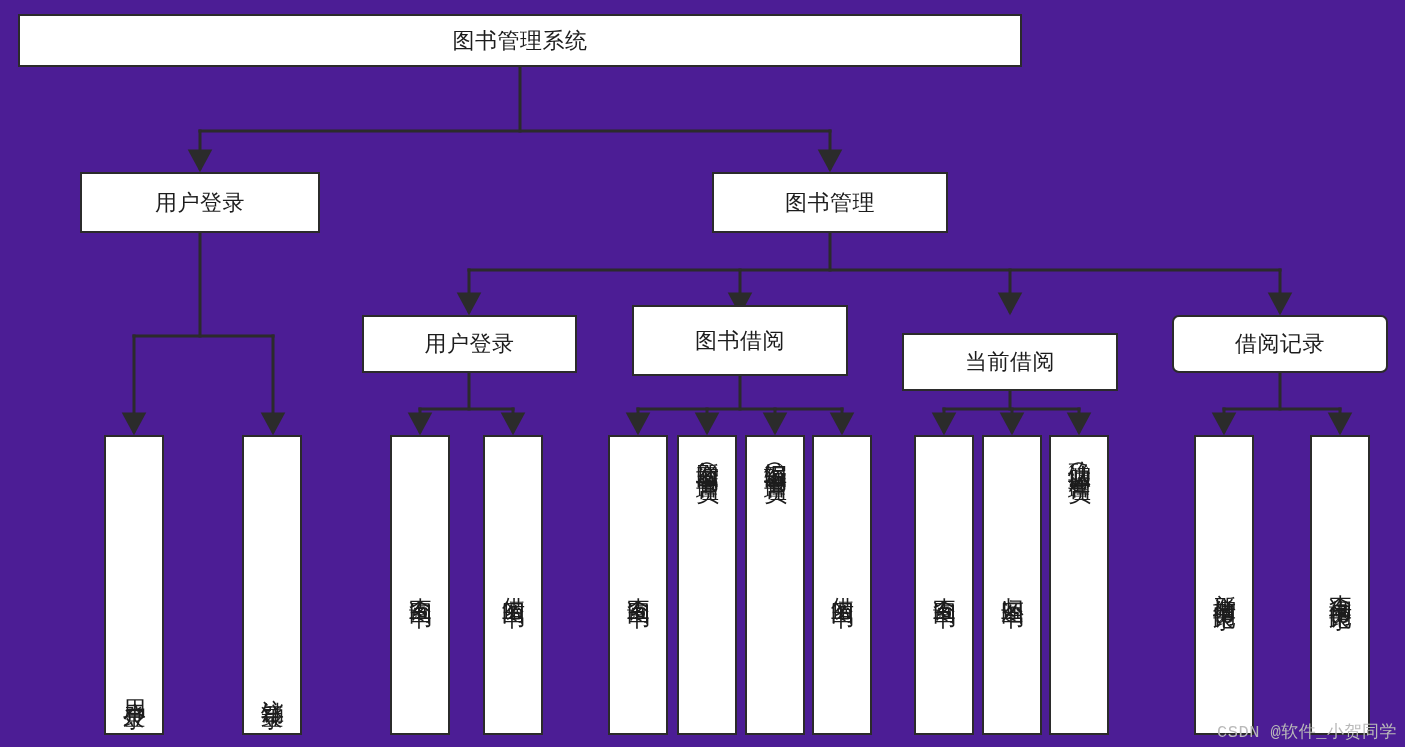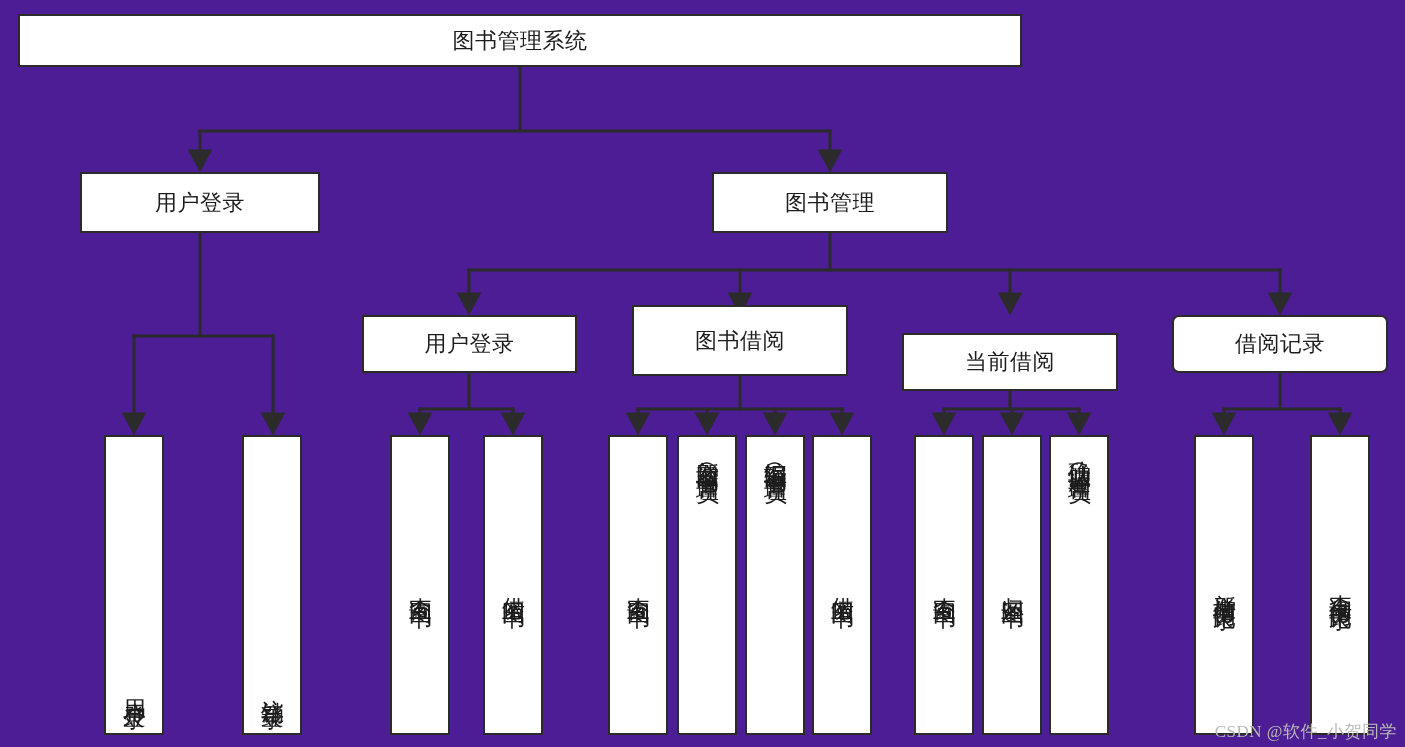--- a/index.html
+++ b/index.html
@@ -66,21 +66,21 @@
 
   #watermark{
     position:absolute;
     right:8px;
     bottom:4px;
     font-size:17px;
     color:#b9b9b9;
     letter-spacing:0.5px;
     z-index:5;
     white-space:nowrap;
-    font-family:Liberation Serif, serif;
+    font-family:Liberation Mono, monospace;
   }
 </style>
 </head>
 <body>
 
 <div id="diagram-root">
 
   <svg id="edges-layer" viewBox="0 0 1405 747" width="1405" height="747" xmlns="http://www.w3.org/2000/svg">
     <defs>
       <marker id="arrowhead" markerWidth="9" markerHeight="9" refX="6.2" refY="4.5" orient="auto" markerUnits="strokeWidth">

